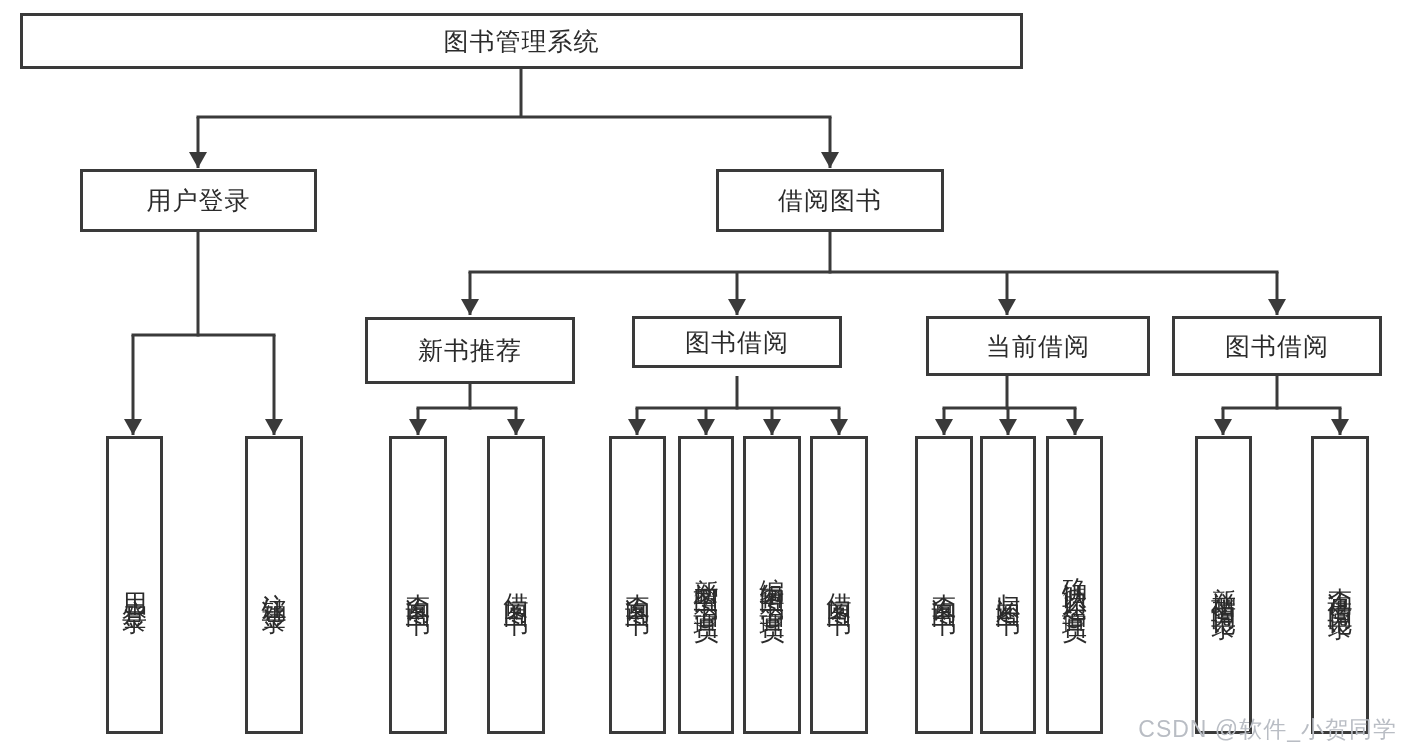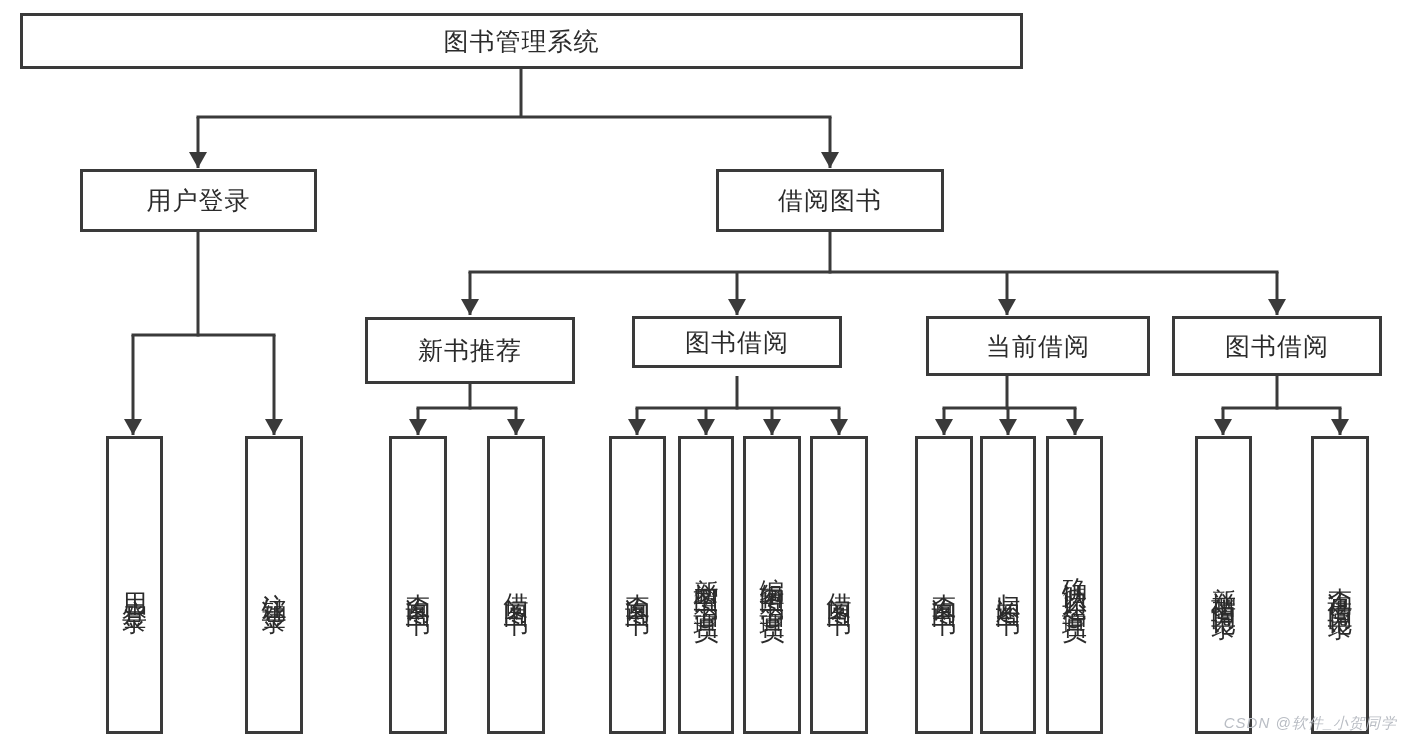--- a/index.html
+++ b/index.html
@@ -14,21 +14,21 @@
     display:flex; align-items:center; justify-content:center;
     color:#2b2b2b; z-index:2;
   }
   .box.h span { font-size:25px; letter-spacing:1px; white-space:nowrap; }
   .box.v span {
     writing-mode:vertical-rl; text-orientation:mixed;
     font-size:25px; letter-spacing:6px; line-height:1; white-space:nowrap;
   }
   #watermark {
     position:absolute; right:8px; top:714px; z-index:5;
-    font-size:15px; color:#b9bdc4; letter-spacing:1px; white-space:nowrap;font-style:italic;
+    font-size:23px; color:#b9bdc4; letter-spacing:1px; white-space:nowrap;
   }
 </style>
 </head>
 <body>
 
 <div id="stage">
 
   <svg id="connectors" width="1405" height="747" viewBox="0 0 1405 747">
     <defs>
       <marker id="ah" markerUnits="userSpaceOnUse" markerWidth="18" markerHeight="22" refX="16" refY="11" orient="auto">

